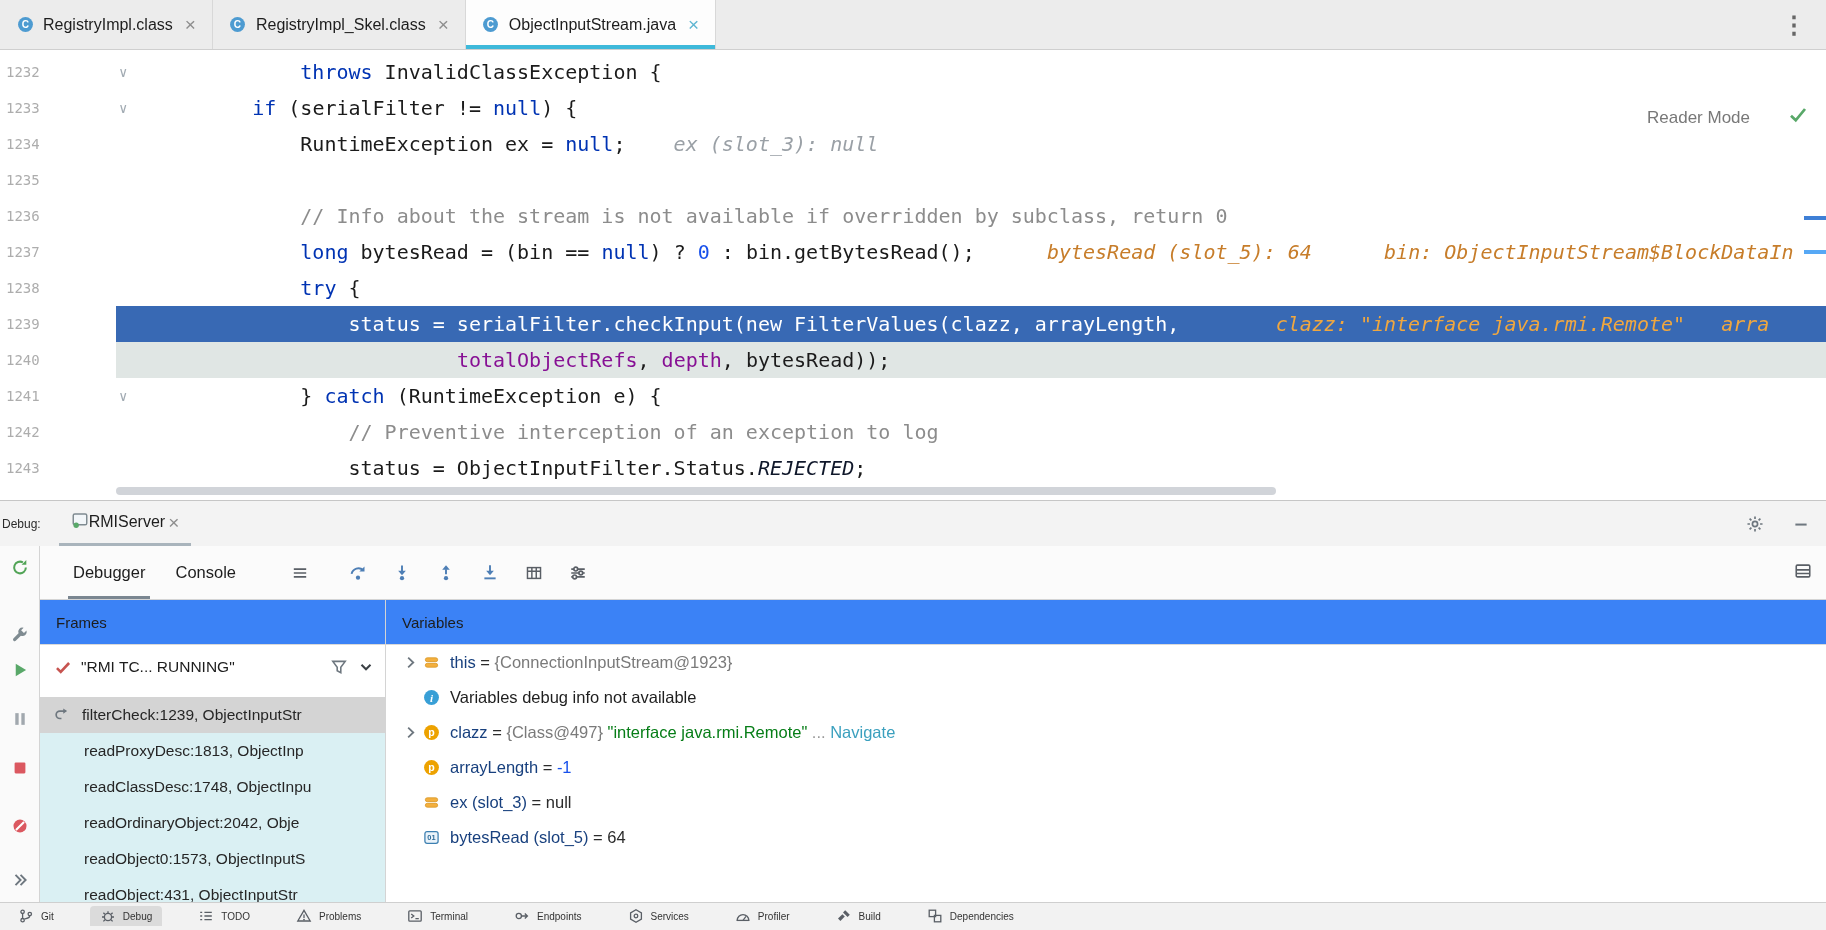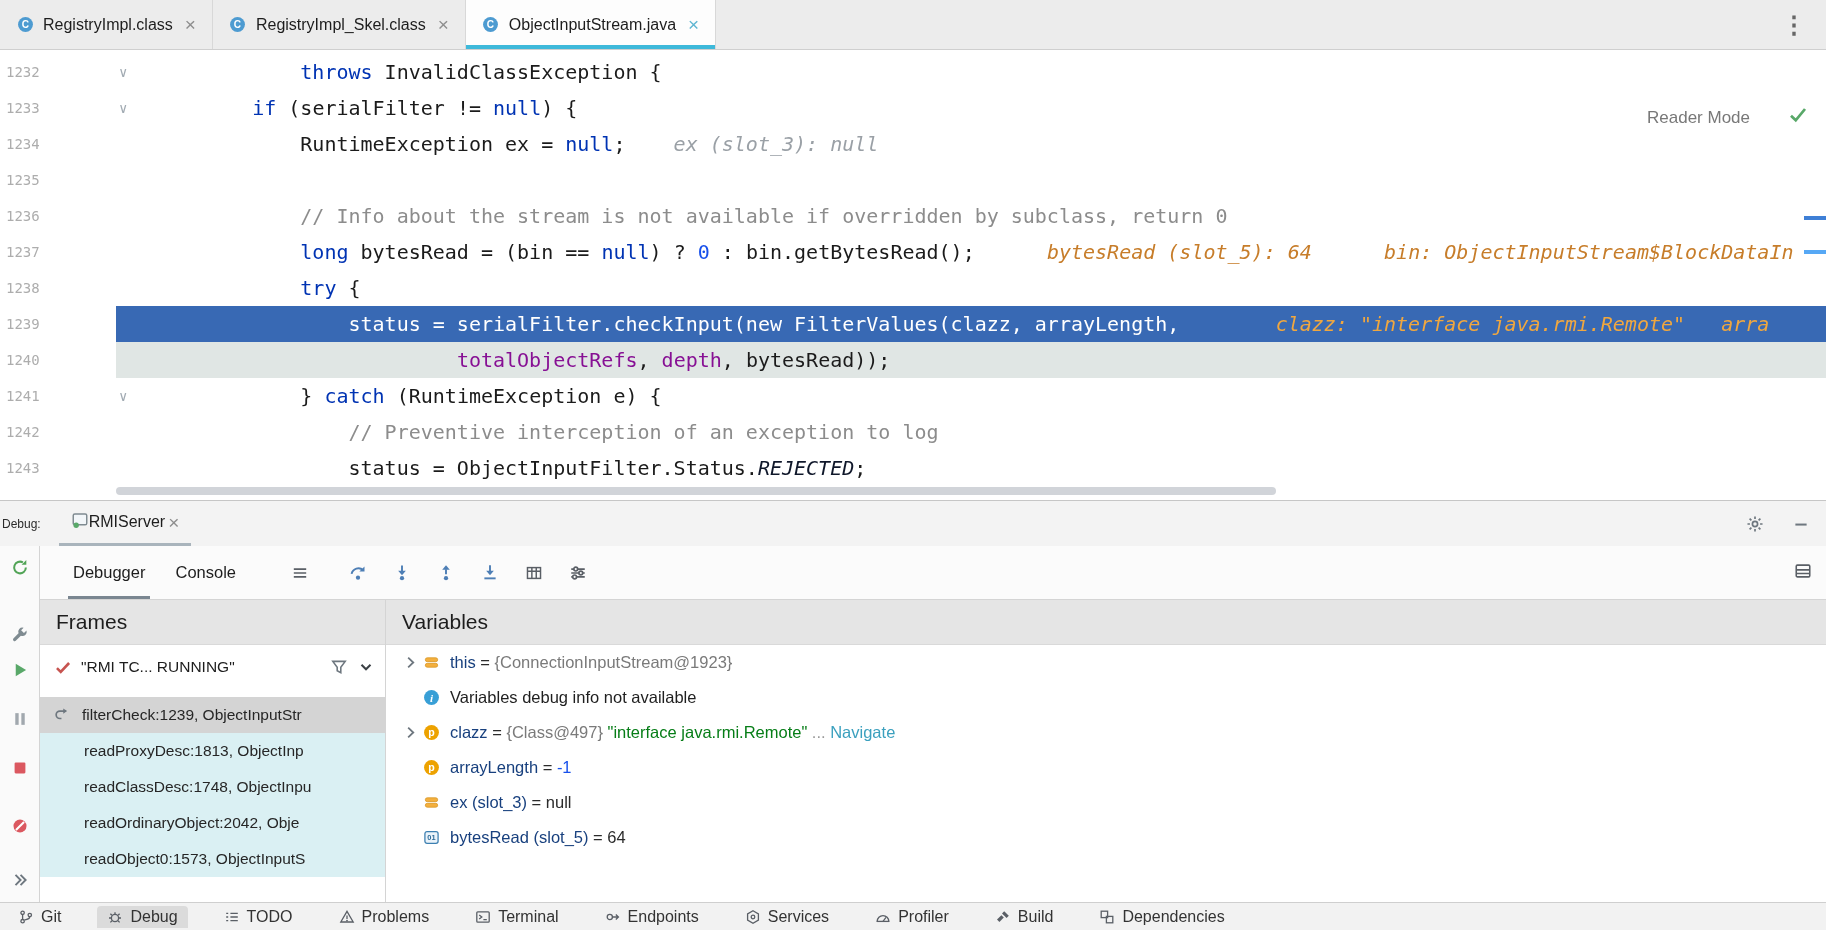--- a/index.html
+++ b/index.html
@@ -65,21 +65,21 @@
   .left-strip .icn:nth-child(3){margin-top:17px}
   .left-strip .icn:nth-child(4){margin-top:31px}
   .left-strip .icn:nth-child(5){margin-top:31px}
   .left-strip .icn:nth-child(6){margin-top:40px}
   .left-strip .icn:nth-child(7){margin-top:36px}
 
   
   .frames-panel{position:absolute;top:600px;left:40px;width:346px;bottom:28px;background:#fff;
                 border-right:1px solid #D4D4D4;overflow:hidden}
   .panel-header{height:45px;border-bottom:1px solid #D9D9D9;display:flex;align-items:center;
-                padding-left:16px;font-size:21px;background:#e5e5e5;color:#1d1d1d}
+                padding-left:16px;font-size:15px;background:#3b82f6;color:#1d1d1d}
   .thread-row{height:44px;display:flex;align-items:center;gap:9px;padding:0 10px 0 14px}
   .thread-label{flex:1;font-size:15.5px;white-space:nowrap;overflow:hidden}
   #frame-list{margin-top:8px}
   .frame-item{height:36px;display:flex;align-items:center;gap:12px;padding-left:44px;
               font-size:15.5px;color:#262626;white-space:nowrap}
   .frame-item.selected{background:#D4D4D4;padding-left:12px}
   .frame-item.rest{background:#DAF0F3}
 
   
   .vars-panel{position:absolute;top:600px;left:386px;right:0;bottom:28px;background:#fff;overflow:hidden}
@@ -88,21 +88,21 @@
   .var-row .icn{margin-right:10px}
   .var-name{color:#18407E}
   .var-eq{color:#2B2B2B}
   .var-msg{color:#1F1F1F}
   .v-ref{color:#7A7A7A}.v-str{color:#067D17}.v-num{color:#1750EB}.v-val{color:#2B2B2B}
   .v-dots{color:#9A9A9A}.v-link{color:#3BA0BE}
 
   
   .statusbar{position:absolute;left:0;right:0;bottom:0;height:28px;background:#F2F2F2;
              border-top:1px solid #CFCFCF;display:flex;align-items:flex-start;padding:3px 0 0 8px;
-             font-size:16px;color:#333;overflow:hidden;z-index:5}
+             font-size:10px;color:#333;overflow:hidden;z-index:5}
   .sb-item{display:flex;align-items:center;gap:7px;padding:2px 10px;margin-right:26px;white-space:nowrap}
   .sb-item .icn{width:16px;height:16px}
   .sb-item.active{background:#DBDBDB;border-radius:4px 4px 0 0}
 </style>
 </head>
 <body>
 
 <div id="app">
 
   <div class="tabbar">
@@ -337,20 +337,23 @@
           <span class="frame-label">readProxyDesc:1813, ObjectInp</span>
         </div>
         <div class="frame-item rest">
           <span class="frame-label">readClassDesc:1748, ObjectInpu</span>
         </div>
         <div class="frame-item rest">
           <span class="frame-label">readOrdinaryObject:2042, Obje</span>
         </div>
         <div class="frame-item rest">
           <span class="frame-label">readObject0:1573, ObjectInputS</span>
+        </div>
+        <div class="frame-item rest">
+          <span class="frame-label">readObject:431, ObjectInputStr</span>
         </div>
       </div>
   </div>
 
   <div class="vars-panel">
     <div class="panel-header">Variables</div>
     <div id="var-list">
         <div class="var-row"><span class="var-chevron"><svg viewBox="0 0 16 16" width="17" height="17">
               <path d="M5.8 3.4 10.6 8l-4.8 4.6" fill="none" stroke="#6E777F" stroke-width="1.7"></path>
             </svg></span><span class="icn"><svg viewBox="0 0 16 16" width="17" height="17">

